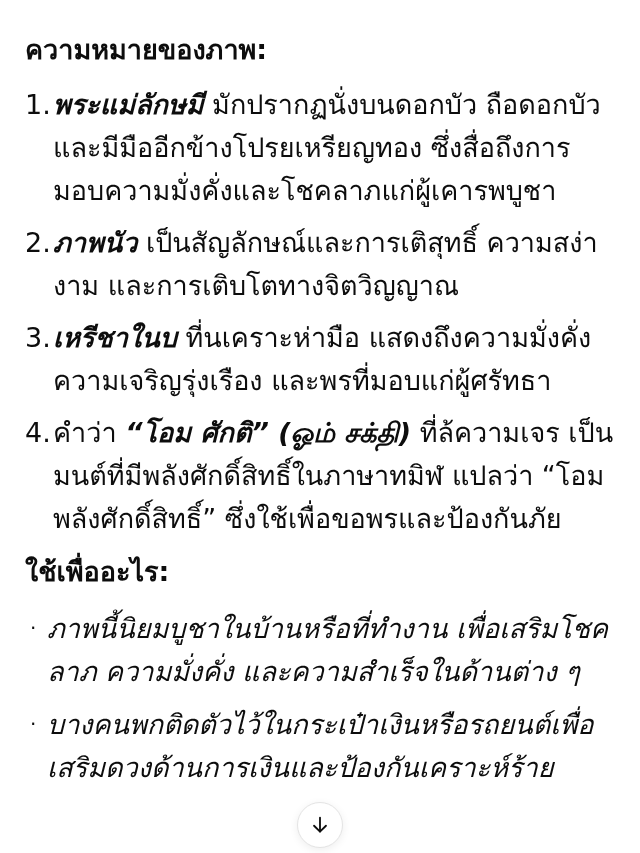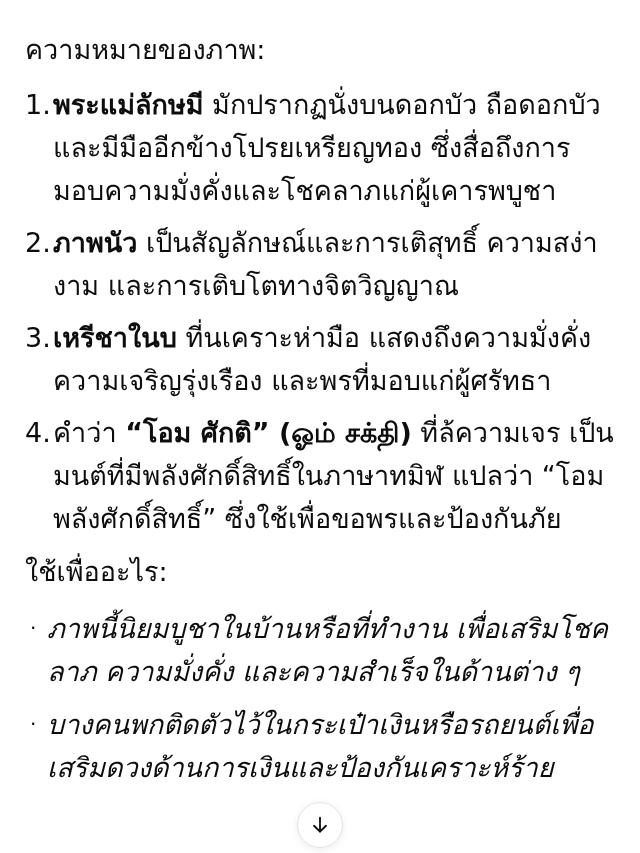--- a/index.html
+++ b/index.html
@@ -10,36 +10,36 @@
     height: 853px;
     background: #ffffff;
     color: #0d0d0d;
     font-family: "DejaVu Sans", "Liberation Sans", sans-serif;
     font-size: 27px;
     line-height: 43px;
     padding: 28px 26px 0 25px;
     overflow: hidden;
   }
   .section-title {
-    font-weight: 400;
+    font-weight: 700;
     margin-bottom: 12px;
   }
   .section-title.second {
     margin-top: 10px;
     margin-bottom: 14px;
   }
   .olist .item {
     display: flex;
     margin-bottom: 9px;
   }
   .olist .num {
     flex: 0 0 28px;
   }
   .olist .itext { flex: 1; }
-  .bold { font-weight: 700; }
+  .bold { font-weight: 700; font-style: italic; }
   .ulist .bitem {
     display: flex;
     margin-bottom: 10px;
   }
   .ulist .bitem.last-gap { margin-bottom: 24px; }
   .ulist .bullet {
     flex: 0 0 22px;
     padding-left: 5px;
     font-size: 20px;
   }

